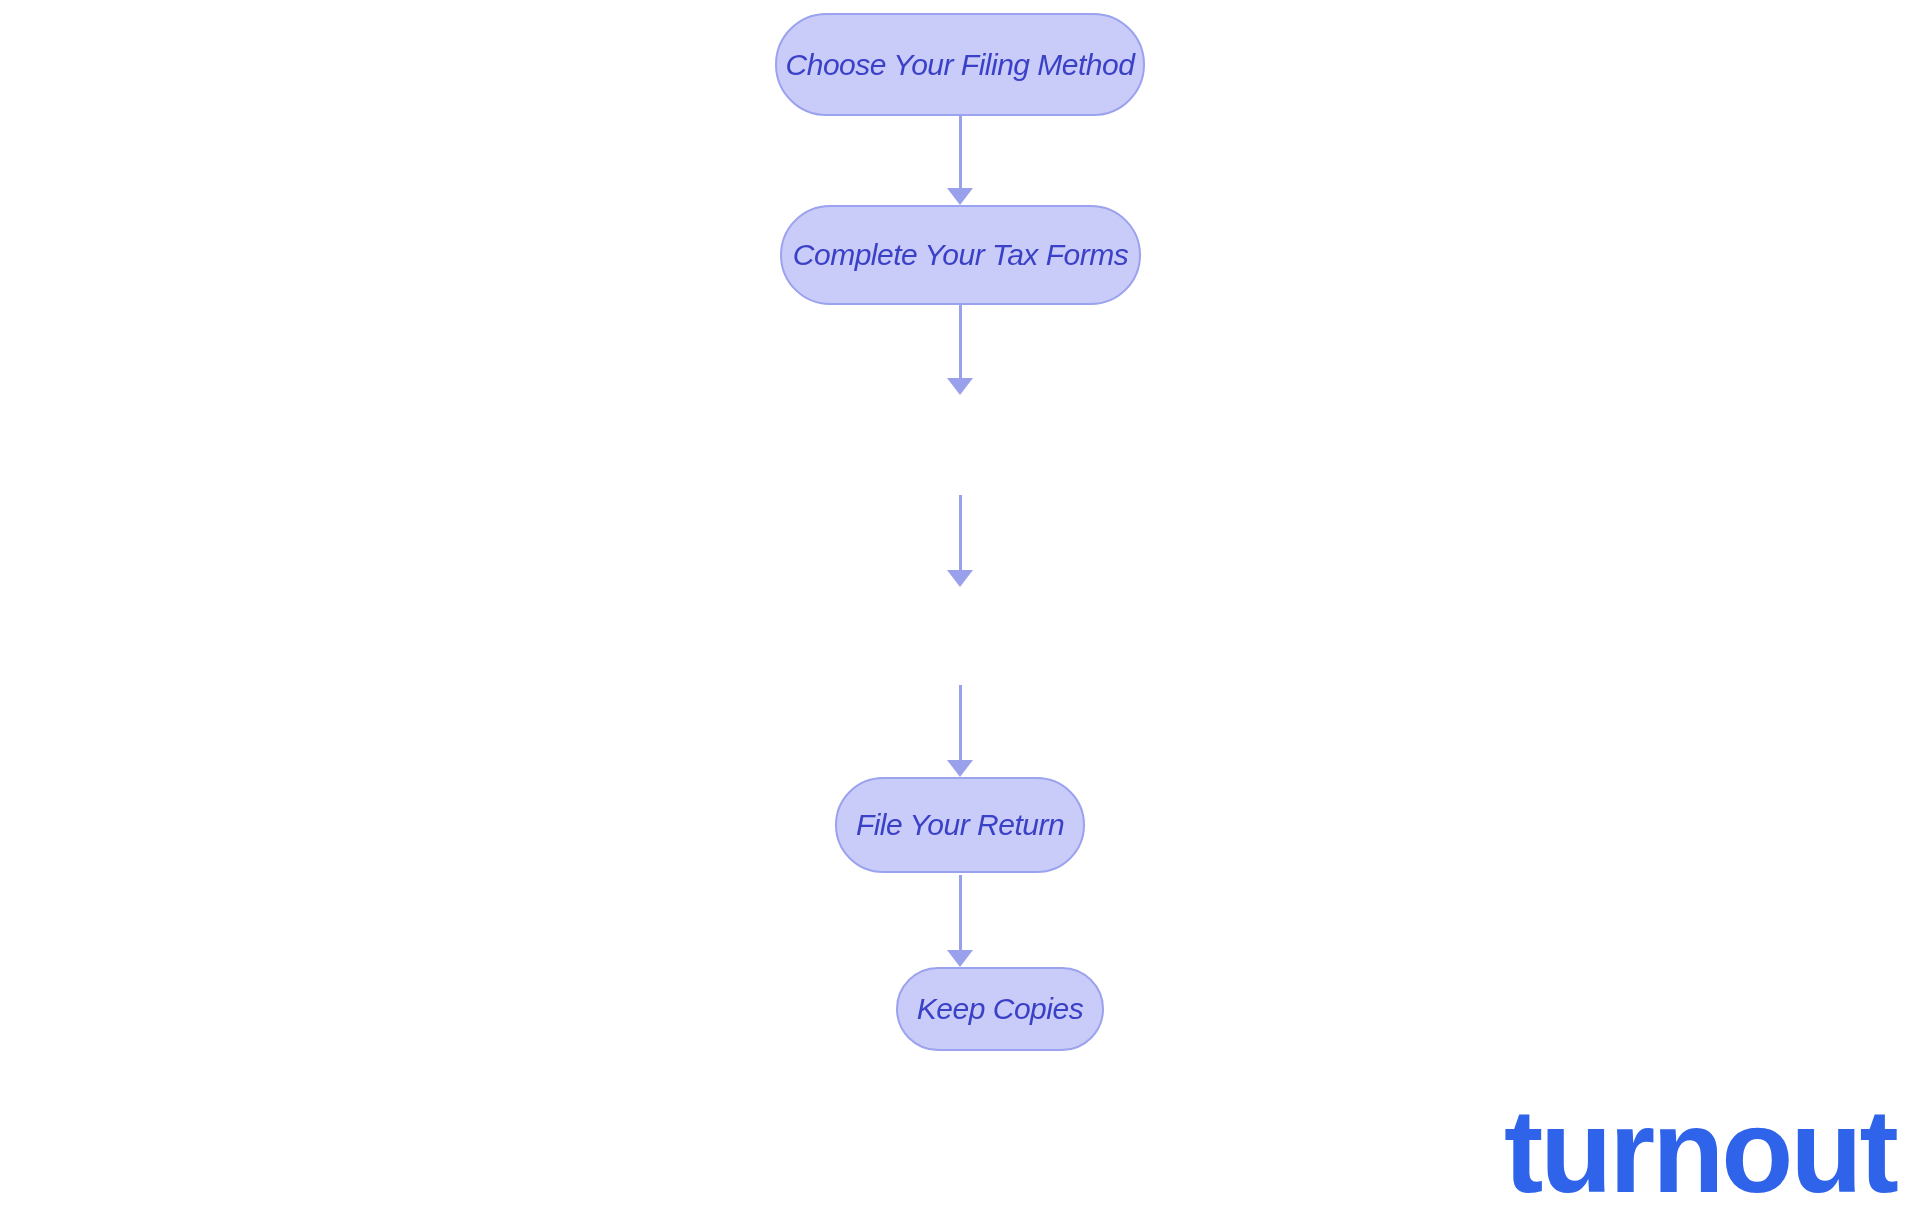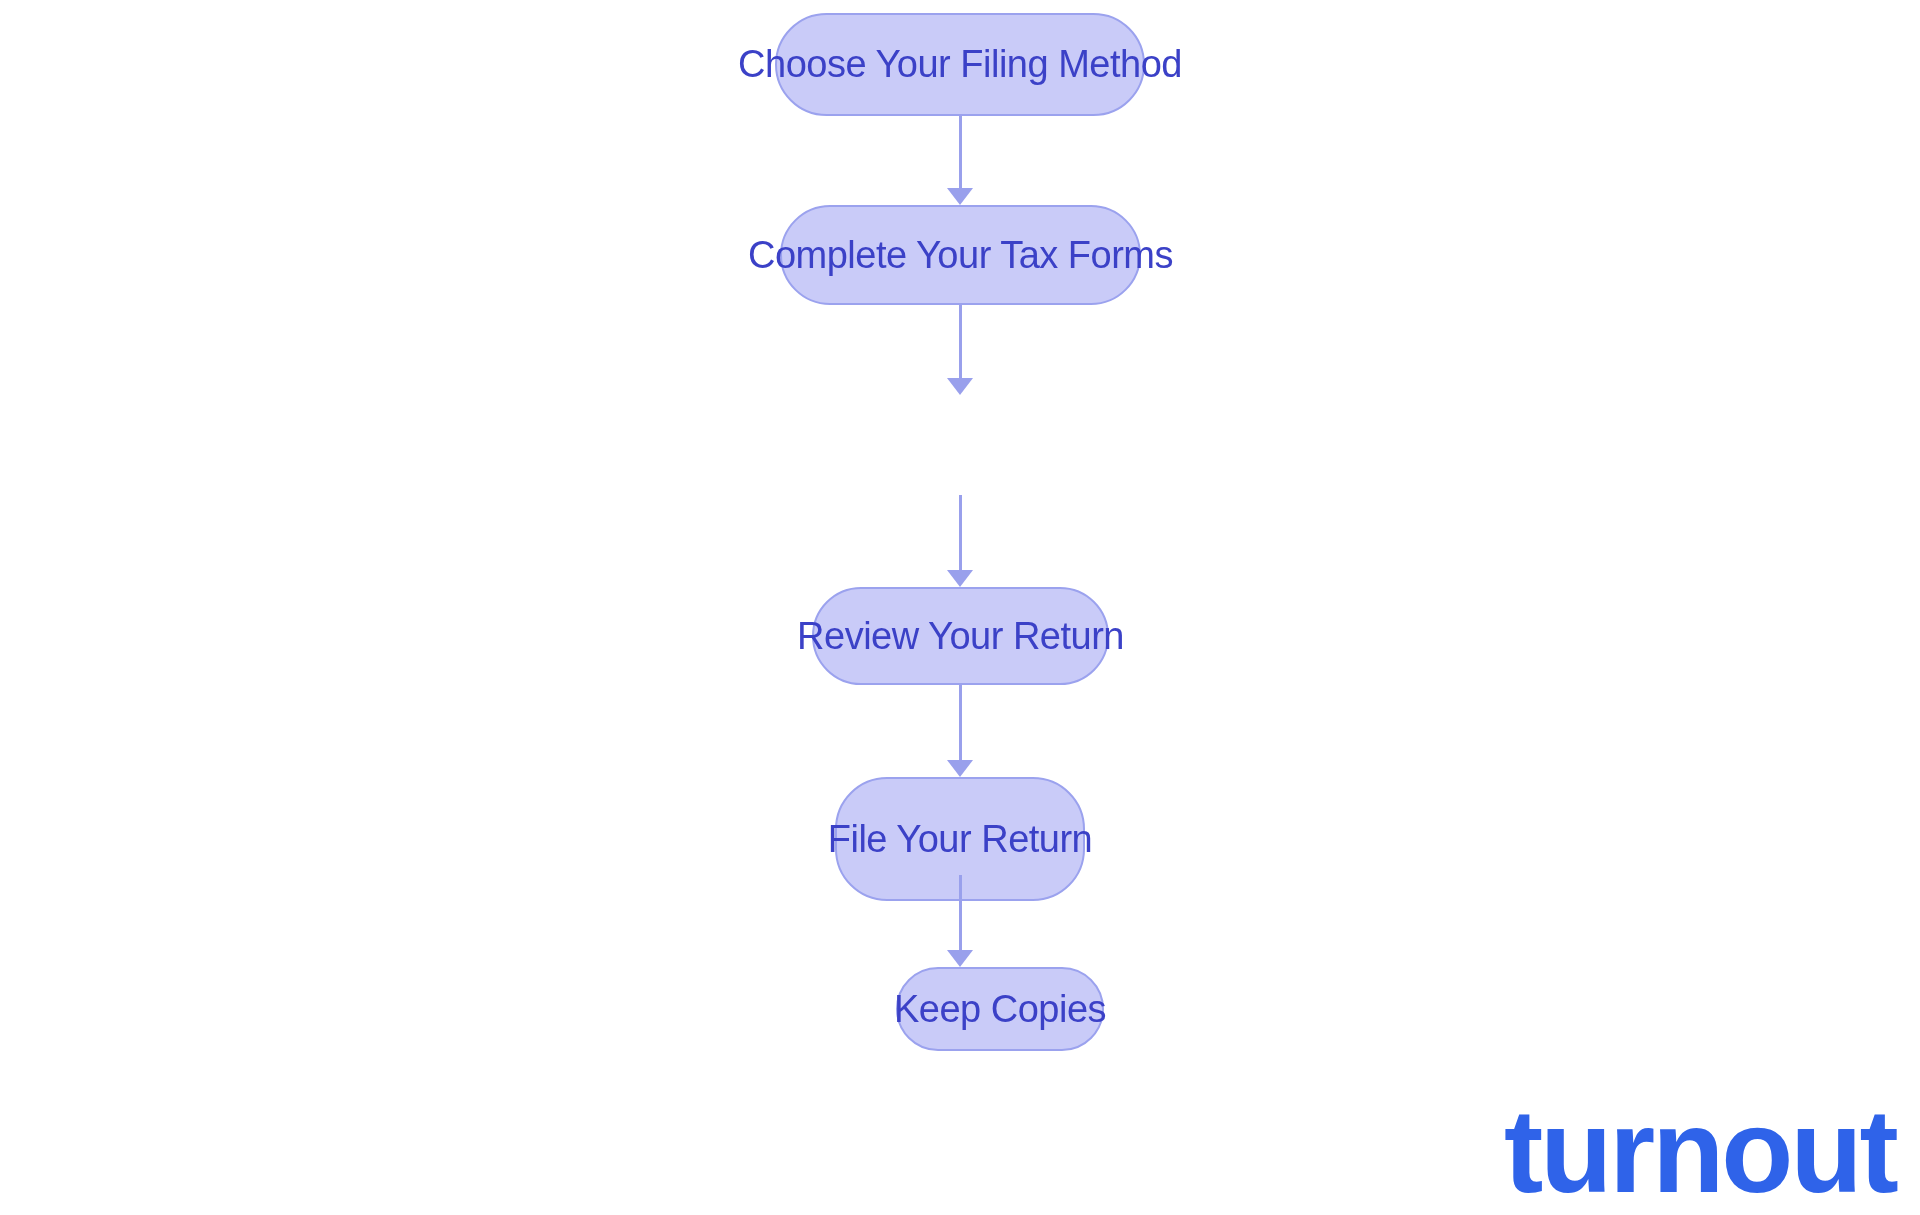--- a/index.html
+++ b/index.html
@@ -19,31 +19,32 @@
   .flow-node {
     position: absolute;
     display: flex;
     align-items: center;
     justify-content: center;
     box-sizing: border-box;
     background: var(--node-fill, #c9cbf8);
     border: 2px solid var(--node-border, #9ba2ee);
     border-radius: 52px;
     color: var(--node-text, #3b41c7);
-    font-size: 38px;
+    font-size: 30px;
     letter-spacing: -0.5px;
     white-space: nowrap;
     text-align: center;
+    font-style: italic;
   }
   
   .n0 { left: 775px; top: 13px;  width: 370px; height: 103px; }
   .n1 { left: 780px; top: 205px; width: 361px; height: 100px; }
   .n2 { left: 752px; top: 395px; width: 416px; height: 100px; }
   .n3 { left: 812px; top: 587px; width: 297px; height: 98px;  }
-  .n4 { left: 835px; top: 777px; width: 250px; height: 124px;  }
+  .n4 { left: 835px; top: 777px; width: 250px; height: 96px;  }
   .n5 { left: 896px; top: 967px; width: 208px; height: 84px;  }
 
   .flow-arrow {
     position: absolute;
     left: 947px;
     width: 26px;
     display: flex;
     flex-direction: column;
     align-items: center;
   }
@@ -97,23 +98,20 @@
     <div class="arrow-line"></div>
     <div class="arrow-head"></div>
   </div>
 
 
   <div class="flow-arrow a2">
     <div class="arrow-line"></div>
     <div class="arrow-head"></div>
   </div>
 
-  <div class="flow-node n3">
-    <span>Review Your Return</span>
-  </div>
 
   <div class="flow-arrow a3">
     <div class="arrow-line"></div>
     <div class="arrow-head"></div>
   </div>
 
   <div class="flow-node n4">
     <span>File Your Return</span>
   </div>
 

